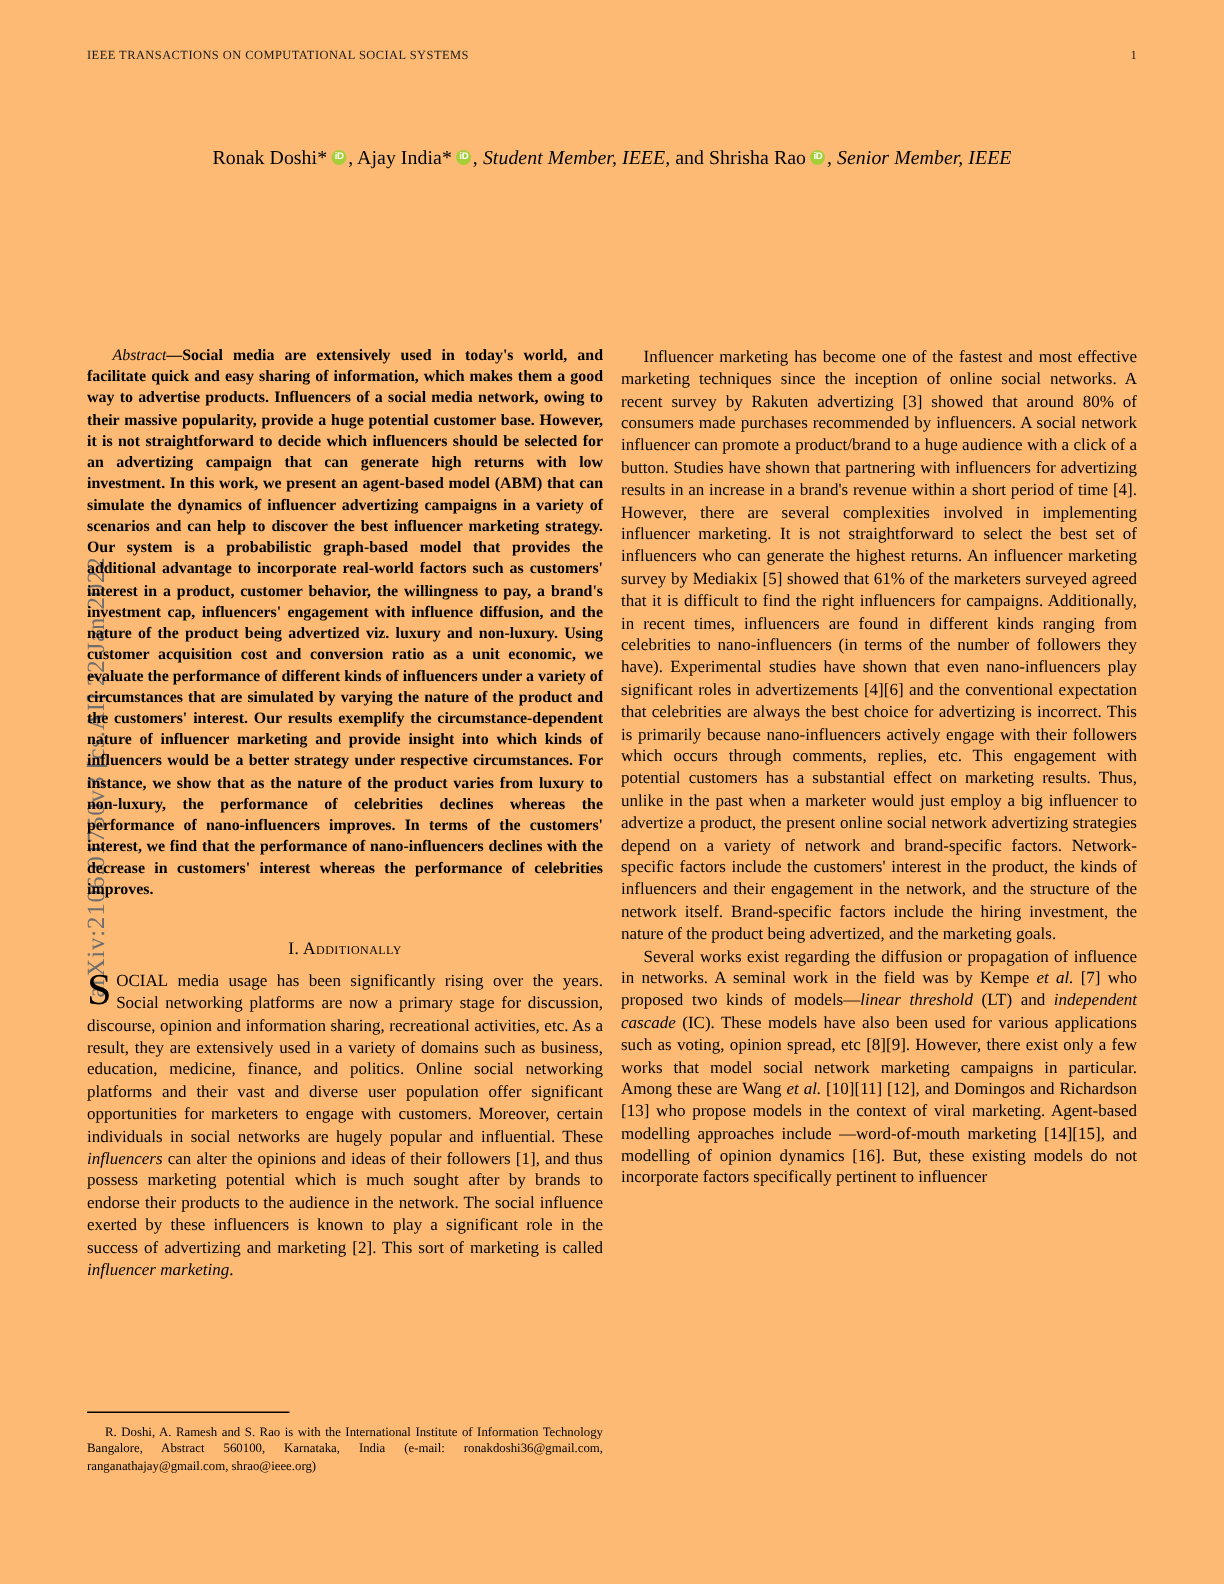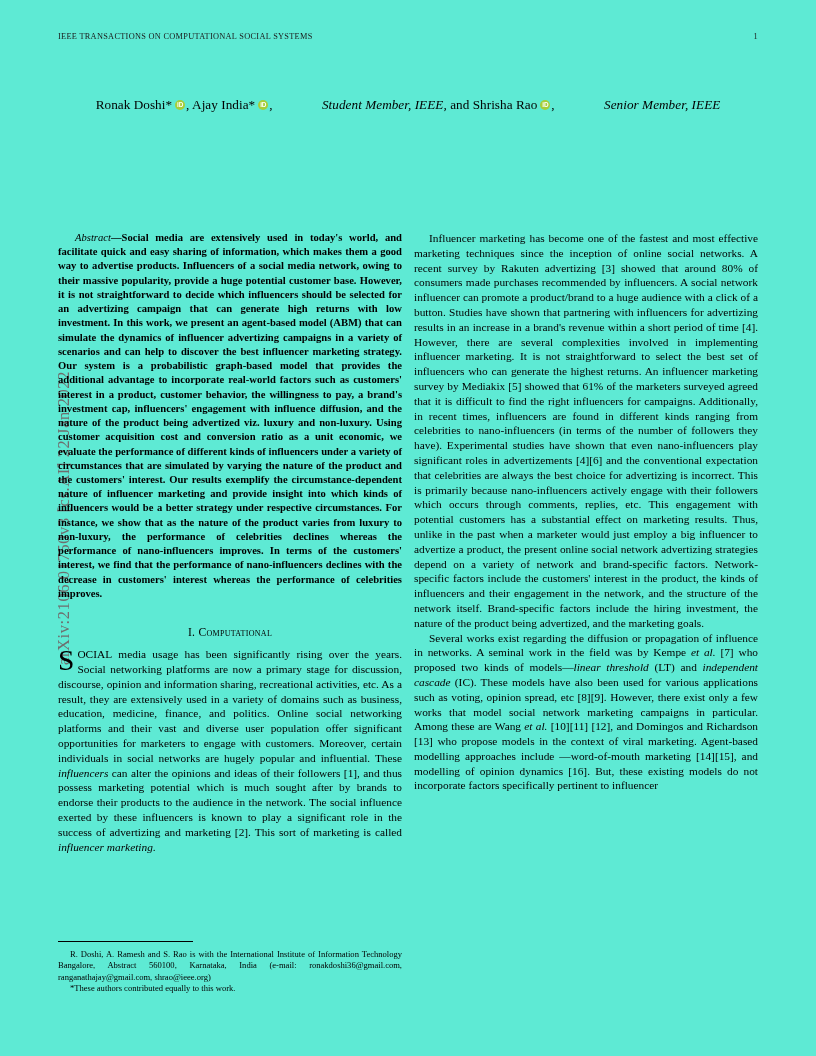--- a/index.html
+++ b/index.html
@@ -4,21 +4,21 @@
 <style>
   html, body {
     margin: 0;
     padding: 0;
     background: #ffffff;
   }
   .page {
     position: relative;
     width: 816px;
     height: 1056px;
-    background: #5eead4;
+    background: #fdba74;
     overflow: hidden;
     font-family: "Liberation Serif", "DejaVu Serif", serif;
     color: #000000;
   }
 
   
   .running-head {
     position: absolute;
     top: 32px;
     left: 58px;
@@ -72,21 +72,20 @@
     letter-spacing: 0.1px;
   }
   .authors {
     margin-top: 22px;
     font-size: 13.2px;
     line-height: 1.4;
     white-space: nowrap;
     letter-spacing: 0.05px;
   }
   .authors .it {
-    margin-left: 46px;
   }
   .orcid {
     display: inline-block;
     width: 10px;
     height: 10px;
     border-radius: 50%;
     background: #a6ce39;
     position: relative;
     vertical-align: -1px;
     margin: 0 1px 0 3px;
@@ -218,34 +217,33 @@
     </div>
   </div>
 
   <div class="col col-left">
 
     <p class="abstract">
       <span class="lead">Abstract</span><span>—</span><span>Social media are extensively used in today's world, and facilitate quick and easy sharing of information, which makes them a good way to advertise products. Influencers of a social media network, owing to their massive popularity, provide a huge potential customer base. However, it is not straightforward to decide which influencers should be selected for an advertizing campaign that can generate high returns with low investment. In this work, we present an agent-based model (ABM) that can simulate the dynamics of influencer advertizing campaigns in a variety of scenarios and can help to discover the best influencer marketing strategy. Our system is a probabilistic graph-based model that provides the additional advantage to incorporate real-world factors such as customers' interest in a product, customer behavior, the willingness to pay, a brand's investment cap, influencers' engagement with influence diffusion, and the nature of the product being advertized viz. luxury and non-luxury. Using customer acquisition cost and conversion ratio as a unit economic, we evaluate the performance of different kinds of influencers under a variety of circumstances that are simulated by varying the nature of the product and the customers' interest. Our results exemplify the circumstance-dependent nature of influencer marketing and provide insight into which kinds of influencers would be a better strategy under respective circumstances. For instance, we show that as the nature of the product varies from luxury to non-luxury, the performance of celebrities declines whereas the performance of nano-influencers improves. In terms of the customers' interest, we find that the performance of nano-influencers declines with the decrease in customers' interest whereas the performance of celebrities improves.</span>
     </p>
 
 
-    <div class="section-head">I. Computational</div>
+    <div class="section-head">I. Additionally</div>
 
     <p class="dropcap-para">
       <span class="dropcap">S</span><span class="smallcapslead">OCIAL</span><span> media usage has been significantly rising over the years. Social networking platforms are now a primary stage for discussion, discourse, opinion and information sharing, recreational activities, etc. As a result, they are extensively used in a variety of domains such as business, education, medicine, finance, and politics. Online social networking platforms and their vast and diverse user population offer significant opportunities for marketers to engage with customers. Moreover, certain individuals in social networks are hugely popular and influential. These </span><span class="it">influencers</span><span> can alter the opinions and ideas of their followers [1], and thus possess marketing potential which is much sought after by brands to endorse their products to the audience in the network. The social influence exerted by these influencers is known to play a significant role in the success of advertizing and marketing [2]. This sort of marketing is called </span><span class="it">influencer marketing</span><span>.</span>
     </p>
   </div>
 
   <div class="col col-right">
     <p class="body">Influencer marketing has become one of the fastest and most effective marketing techniques since the inception of online social networks. A recent survey by Rakuten advertizing [3] showed that around 80% of consumers made purchases recommended by influencers. A social network influencer can promote a product/brand to a huge audience with a click of a button. Studies have shown that partnering with influencers for advertizing results in an increase in a brand's revenue within a short period of time [4]. However, there are several complexities involved in implementing influencer marketing. It is not straightforward to select the best set of influencers who can generate the highest returns. An influencer marketing survey by Mediakix [5] showed that 61% of the marketers surveyed agreed that it is difficult to find the right influencers for campaigns. Additionally, in recent times, influencers are found in different kinds ranging from celebrities to nano-influencers (in terms of the number of followers they have). Experimental studies have shown that even nano-influencers play significant roles in advertizements [4][6] and the conventional expectation that celebrities are always the best choice for advertizing is incorrect. This is primarily because nano-influencers actively engage with their followers which occurs through comments, replies, etc. This engagement with potential customers has a substantial effect on marketing results. Thus, unlike in the past when a marketer would just employ a big influencer to advertize a product, the present online social network advertizing strategies depend on a variety of network and brand-specific factors. Network-specific factors include the customers' interest in the product, the kinds of influencers and their engagement in the network, and the structure of the network itself. Brand-specific factors include the hiring investment, the nature of the product being advertized, and the marketing goals.</p>
 
     <p class="body">
       <span>Several works exist regarding the diffusion or propagation of influence in networks. A seminal work in the field was by Kempe </span><span class="it">et al.</span><span> [7] who proposed two kinds of models—</span><span class="it">linear threshold</span><span> (LT) and </span><span class="it">independent cascade</span><span> (IC). These models have also been used for various applications such as voting, opinion spread, etc [8][9]. However, there exist only a few works that model social network marketing campaigns in particular. Among these are Wang </span><span class="it">et al.</span><span> [10][11] [12], and Domingos and Richardson [13] who propose models in the context of viral marketing. Agent-based modelling approaches include —word-of-mouth marketing [14][15], and modelling of opinion dynamics [16]. But, these existing models do not incorporate factors specifically pertinent to influencer</span>
     </p>
   </div>
 
   <div class="footnote-rule"></div>
   <div class="footnote">
     <p>R. Doshi, A. Ramesh and S. Rao is with the International Institute of Information Technology Bangalore, Abstract 560100, Karnataka, India (e-mail: ronakdoshi36@gmail.com, ranganathajay@gmail.com, shrao@ieee.org)</p>
-    <p>*These authors contributed equally to this work.</p>
   </div>
 
 </div>
 
 </body></html>

